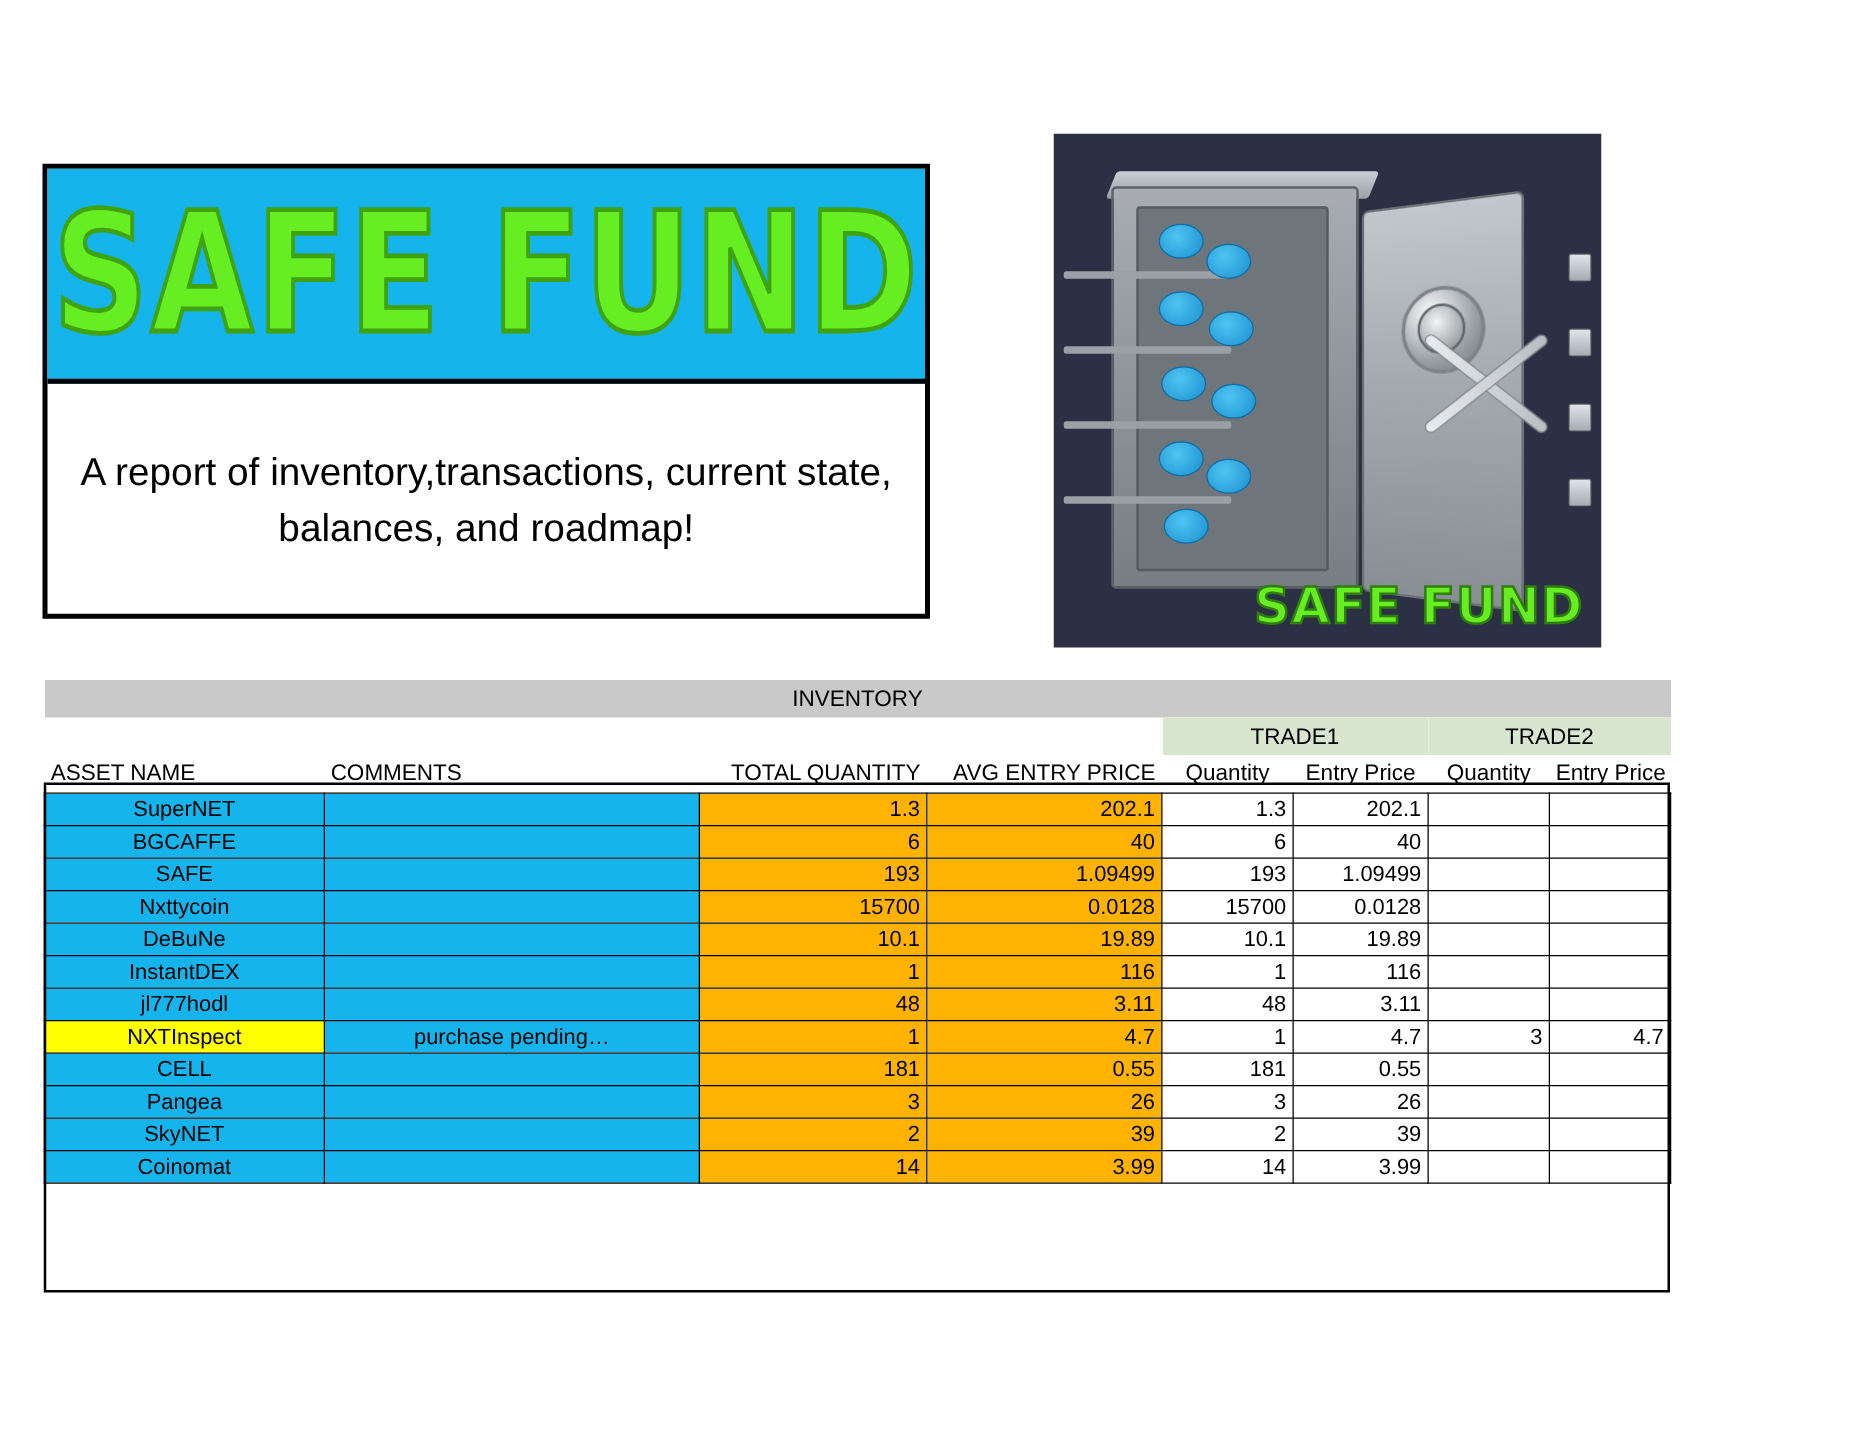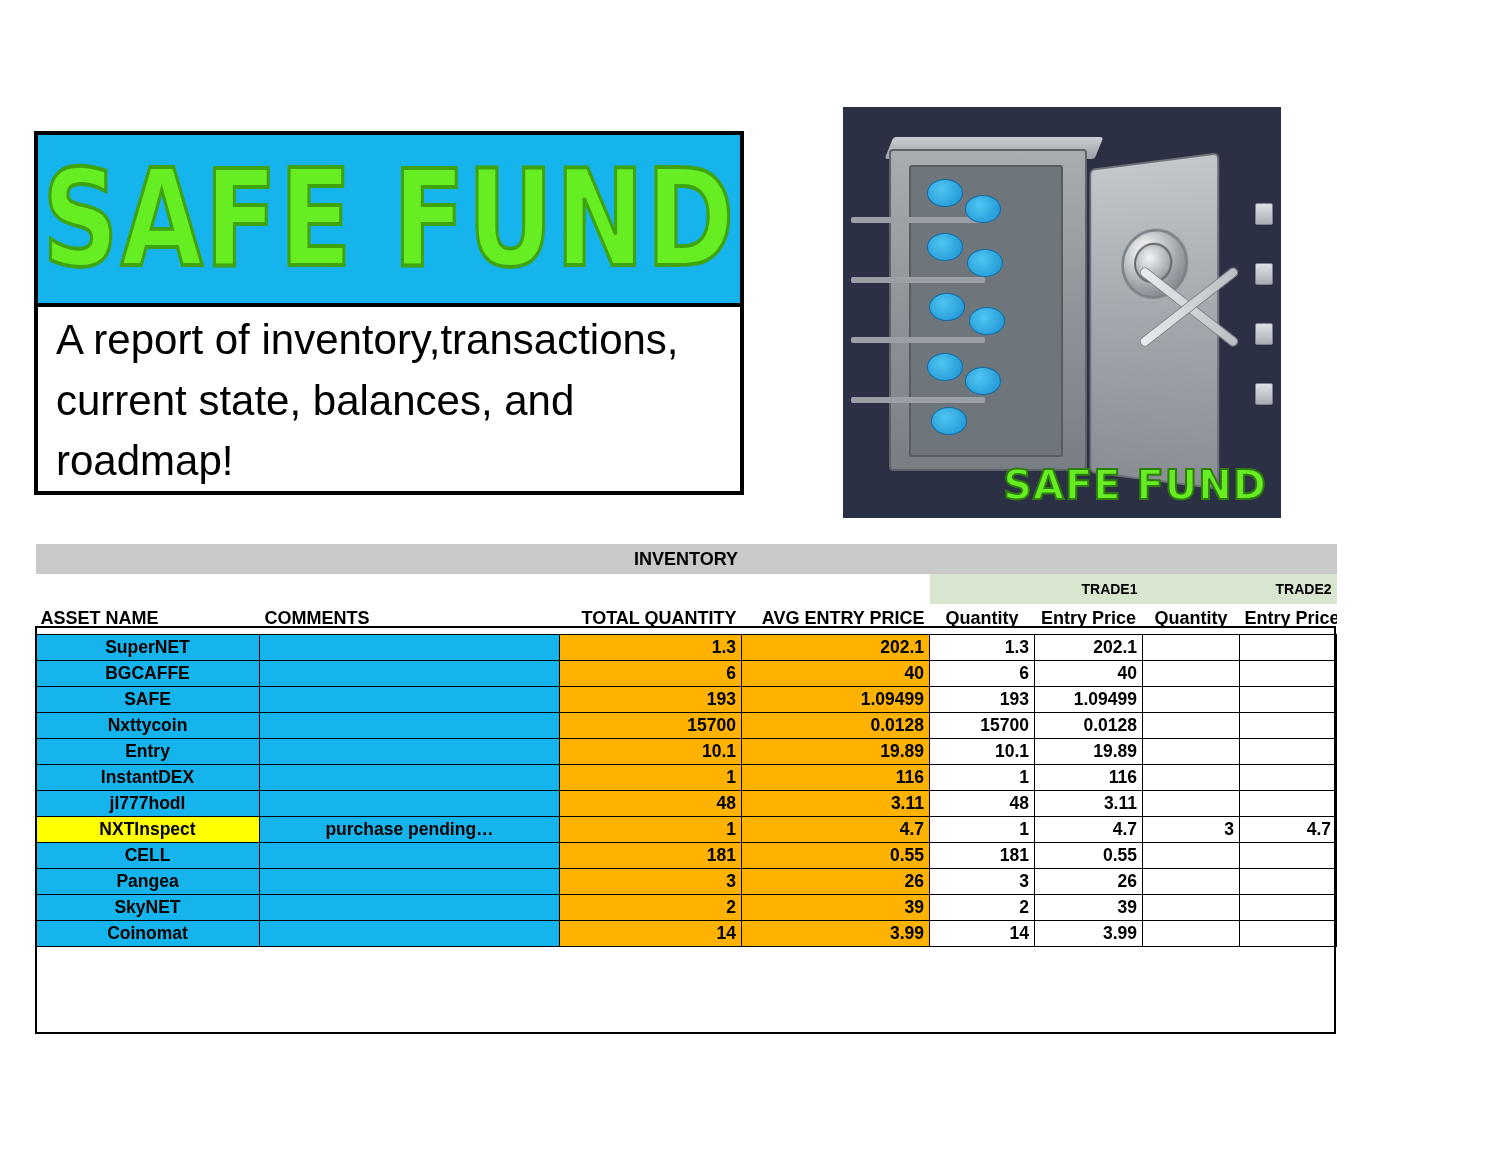--- a/index.html
+++ b/index.html
@@ -49,22 +49,23 @@
   }
   #title-subtitle {
     height: 188px;
     display: flex;
     align-items: center;
     justify-content: center;
     padding: 0 18px;
     box-sizing: border-box;
   }
   #title-subtitle span {
-    font-size: 42px;
+    font-size: 31px;
     line-height: 1.45;
+    text-align: center;
     color: #000000;
   }
 
   
   #safe-image {
     position: absolute;
     left: 843px;
     top: 107px;
     width: 438px;
     height: 411px;
@@ -198,39 +199,38 @@
     position: absolute;
     left: 35px;
     top: 544px;
     width: 1301px;
   }
   table.grid {
     border-collapse: collapse;
     table-layout: fixed;
     width: 1301px;
     font-size: 17.5px;
-    font-weight: bold;
   }
   table.grid td {
     padding: 2px 5px;
     height: 26px;
     box-sizing: border-box;
     white-space: nowrap;
     overflow: hidden;
   }
   .inv-banner {
     background: #c9c9c9;
     text-align: center;
     height: 30px !important;
     font-size: 18px;
   }
   .trade-head {
     background: #d9e6cf;
-    text-align: right;
-    font-size: 14px;
+    text-align: center;
+    font-size: 18px;
     height: 30px !important;
   }
   .colhead {
     background: #ffffff;
     font-size: 18px;
     height: 30px !important;
     margin-top: 16px;
   }
   .colhead.right { text-align: right; }
   .colhead.center { text-align: center; }
@@ -371,21 +371,21 @@
           <td class="c-asset">Nxttycoin</td>
           <td class="c-comment"></td>
           <td class="c-qty">15700</td>
           <td class="c-price">0.0128</td>
           <td class="c-t">15700</td>
           <td class="c-t">0.0128</td>
           <td class="c-t"></td>
           <td class="c-t"></td>
         </tr>
         <tr class="body-row">
-          <td class="c-asset">Entry</td>
+          <td class="c-asset">DeBuNe</td>
           <td class="c-comment"></td>
           <td class="c-qty">10.1</td>
           <td class="c-price">19.89</td>
           <td class="c-t">10.1</td>
           <td class="c-t">19.89</td>
           <td class="c-t"></td>
           <td class="c-t"></td>
         </tr>
         <tr class="body-row">
           <td class="c-asset">InstantDEX</td>

